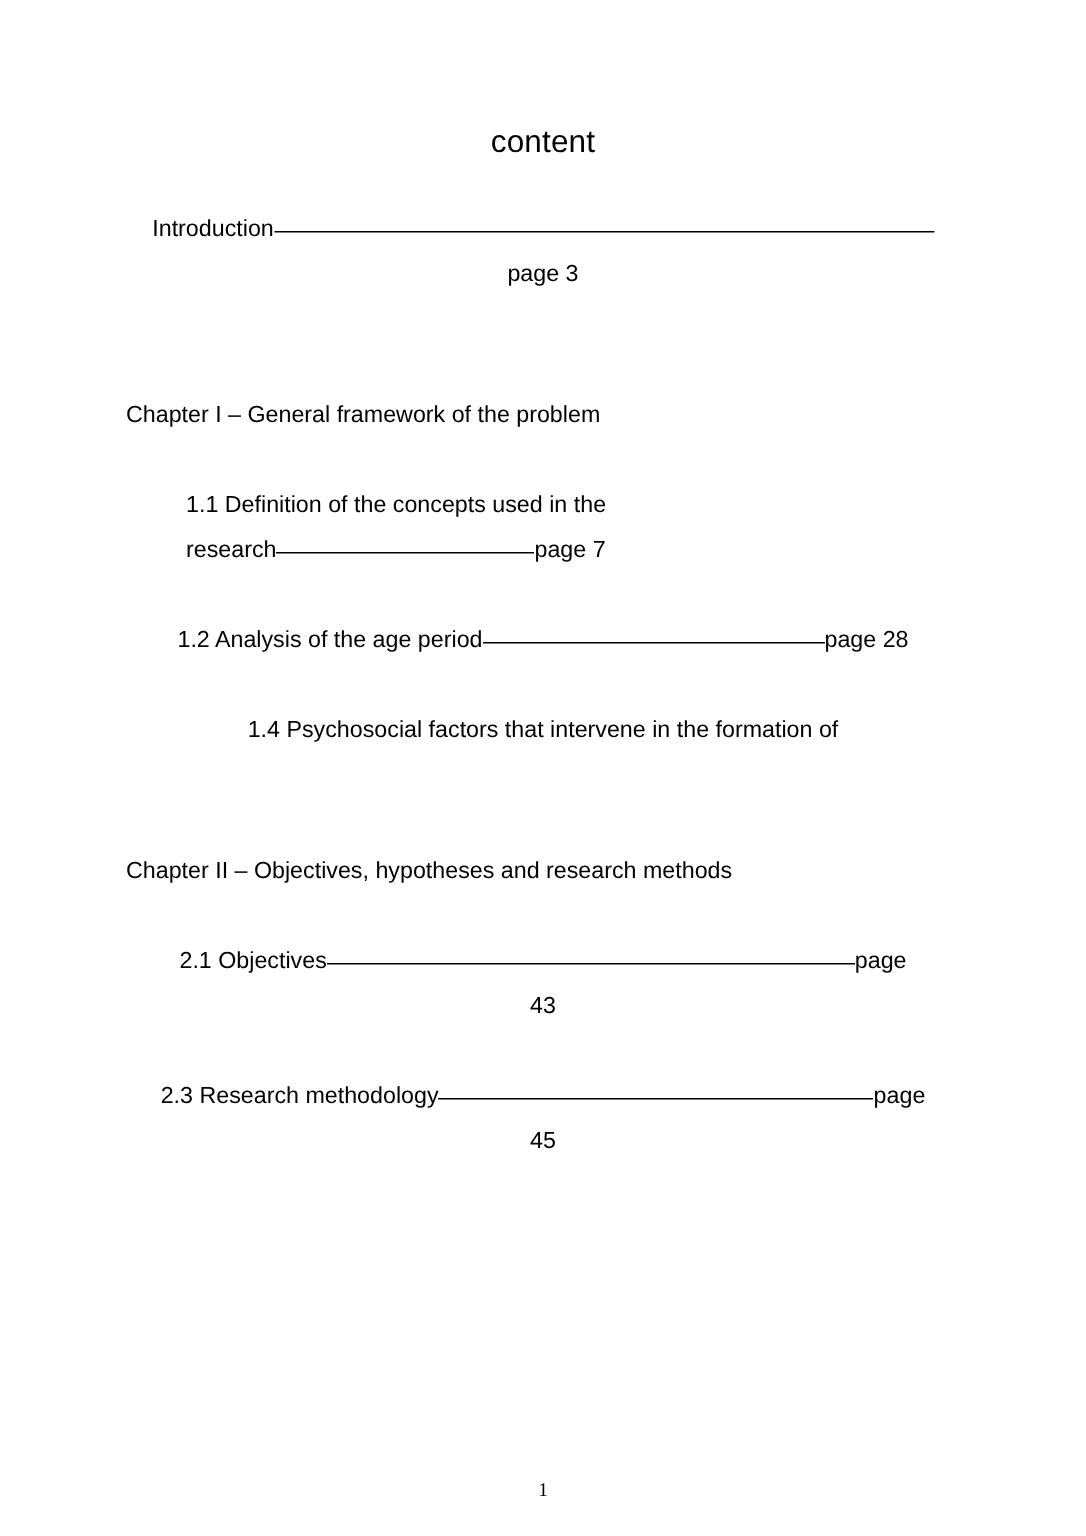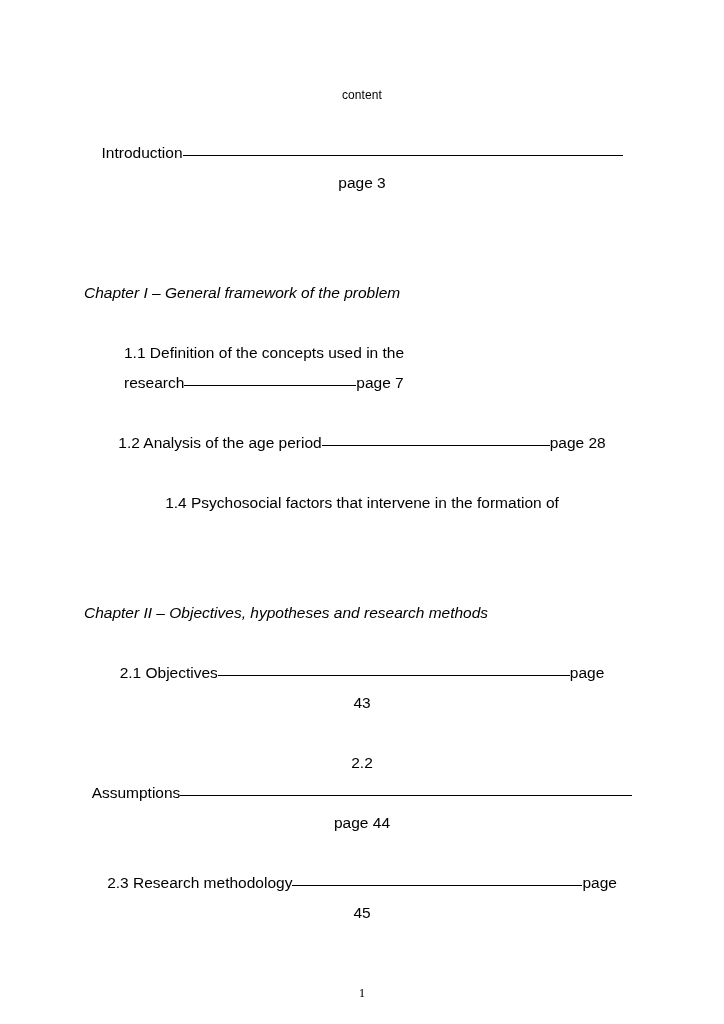--- a/index.html
+++ b/index.html
@@ -20,42 +20,41 @@
     box-sizing: border-box;
   }
   .content-area {
     position: absolute;
     left: 84px;
     top: 80px;
     width: 556px;
   }
   .doc-title {
     text-align: center;
-    font-size: 12px;
+    font-size: 21px;
     line-height: 30px;
     margin: 0 0 28px 0;
     letter-spacing: 0.1px;
   }
   .entry {
     font-size: 15.5px;
     line-height: 30px;
     margin: 0 0 30px 0;
     text-align: center;
     word-spacing: 0px;
   }
   .entry.justified {
     text-align: justify;
     text-align-last: left;
     margin-left: 40px;
   }
   .chapter {
     font-size: 15.5px;
     line-height: 30px;
-    margin: 16px 0 30px 0;
-    font-style: italic;
+    margin: 0 0 30px 0;
   }
   .gap-lg {
     height: 34px;
   }
   
   .lead {
     display: inline-block;
     border-bottom: 1.6px solid #000000;
     vertical-align: 2px;
     height: 10px;
@@ -118,25 +117,20 @@
 
     <div class="gap-lg"></div>
 
     <div class="chapter">Chapter II – Objectives, hypotheses and research methods</div>
 
     <div class="entry">
       <span>2.1 Objectives</span><span class="lead lead-objectives"></span><span>page</span>
       <span class="wrapline">43</span>
     </div>
 
-    <div class="entry">
-      <span class="wrapline">2.2</span>
-      <span class="wrapline"><span>Assumptions</span><span class="lead lead-assume"></span></span>
-      <span class="wrapline">page 44</span>
-    </div>
 
     <div class="entry">
       <span>2.3 Research methodology</span><span class="lead lead-method"></span><span>page</span>
       <span class="wrapline">45</span>
     </div>
 
   </div>
 
   <div class="footer-num">1</div>
 

